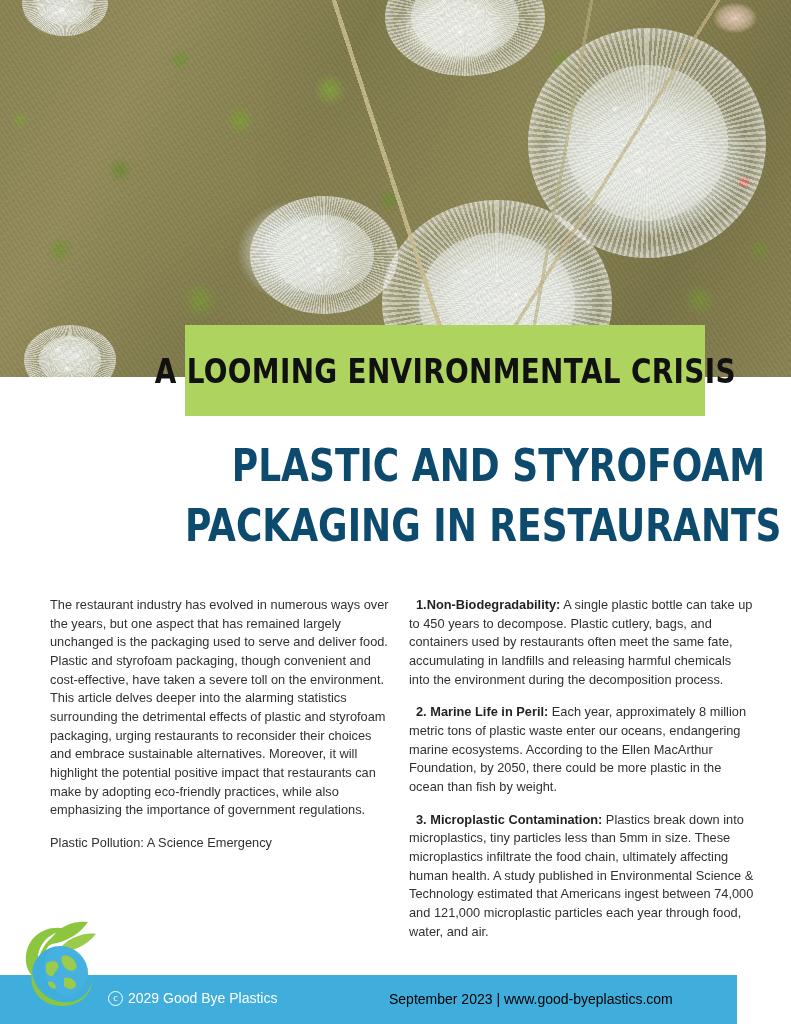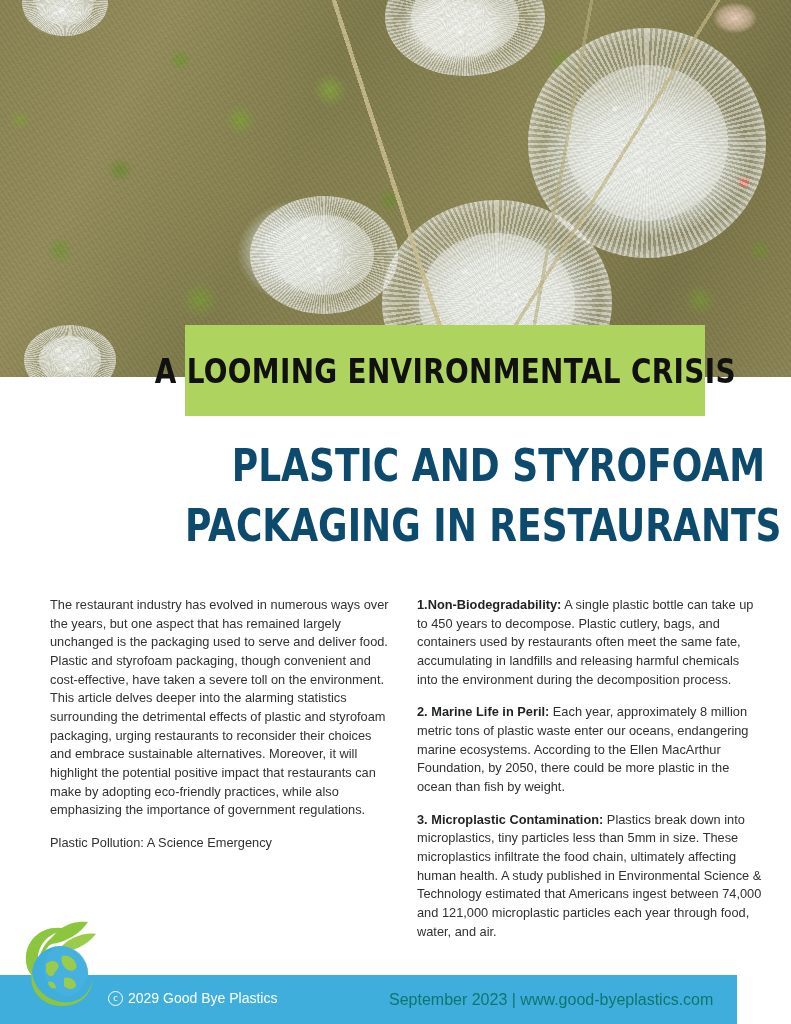--- a/index.html
+++ b/index.html
@@ -146,32 +146,32 @@
     white-space: nowrap;
   }
 
   
   .columns {
     position: absolute;
     left: 0;
     top: 596px;
     width: 791px;
     display: flex;
-    gap: 8px;
+    gap: 0px;
   }
   .col {
     font-size: 12.8px;
     line-height: 1.46;
     color: #2f3133;
   }
   .col-left { width: 340px; margin-left: 50px; }
   .col-right { width: 345px; margin-left: 19px; }
   .col p { margin-bottom: 14px; }
   .col p:last-child { margin-bottom: 0; }
-  .col .lead { font-weight: 700; color: #1f2123; }
+  .col .lead { font-weight: 700; color: #1f2123; margin-left: 7px; }
 
   
   .footer-bar {
     position: absolute;
     left: 0;
     top: 975px;
     width: 737px;
     height: 49px;
     background: #3faedc;
   }
@@ -195,22 +195,22 @@
     border: 1.3px solid #ffffff;
     border-radius: 50%;
     font-size: 10px;
     line-height: 1;
     font-family: "Liberation Serif", serif;
   }
   .footer-meta {
     position: absolute;
     left: 389px;
     top: 991px;
-    font-size: 16px;
-    color: #0f766e;
+    font-size: 14px;
+    color: #000000;
     white-space: nowrap;
   }
   .page-number {
     position: absolute;
     left: 752px;
     top: 1040px;
     font-size: 19px;
     font-weight: 700;
     color: #0f172a;
     letter-spacing: 0.5px;

